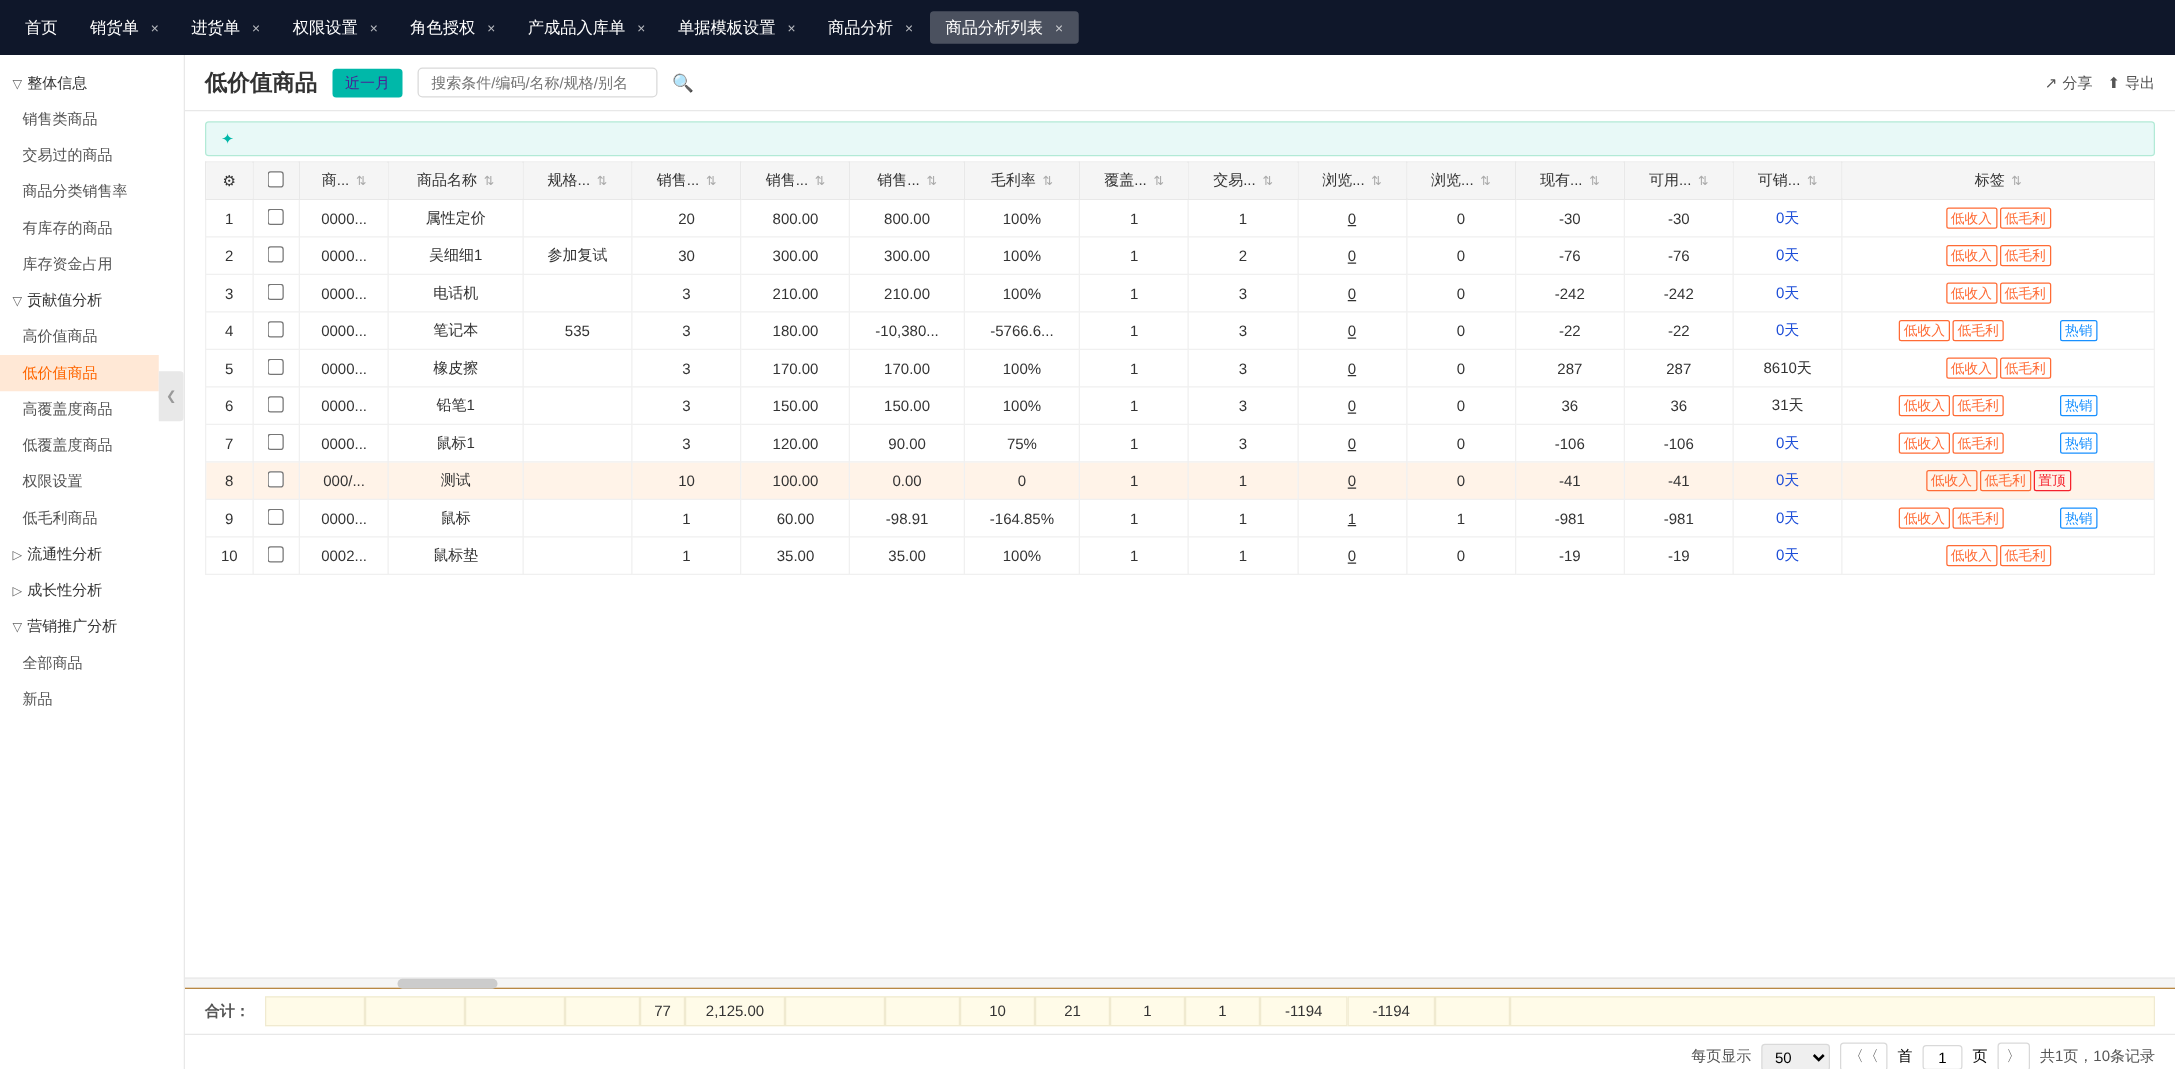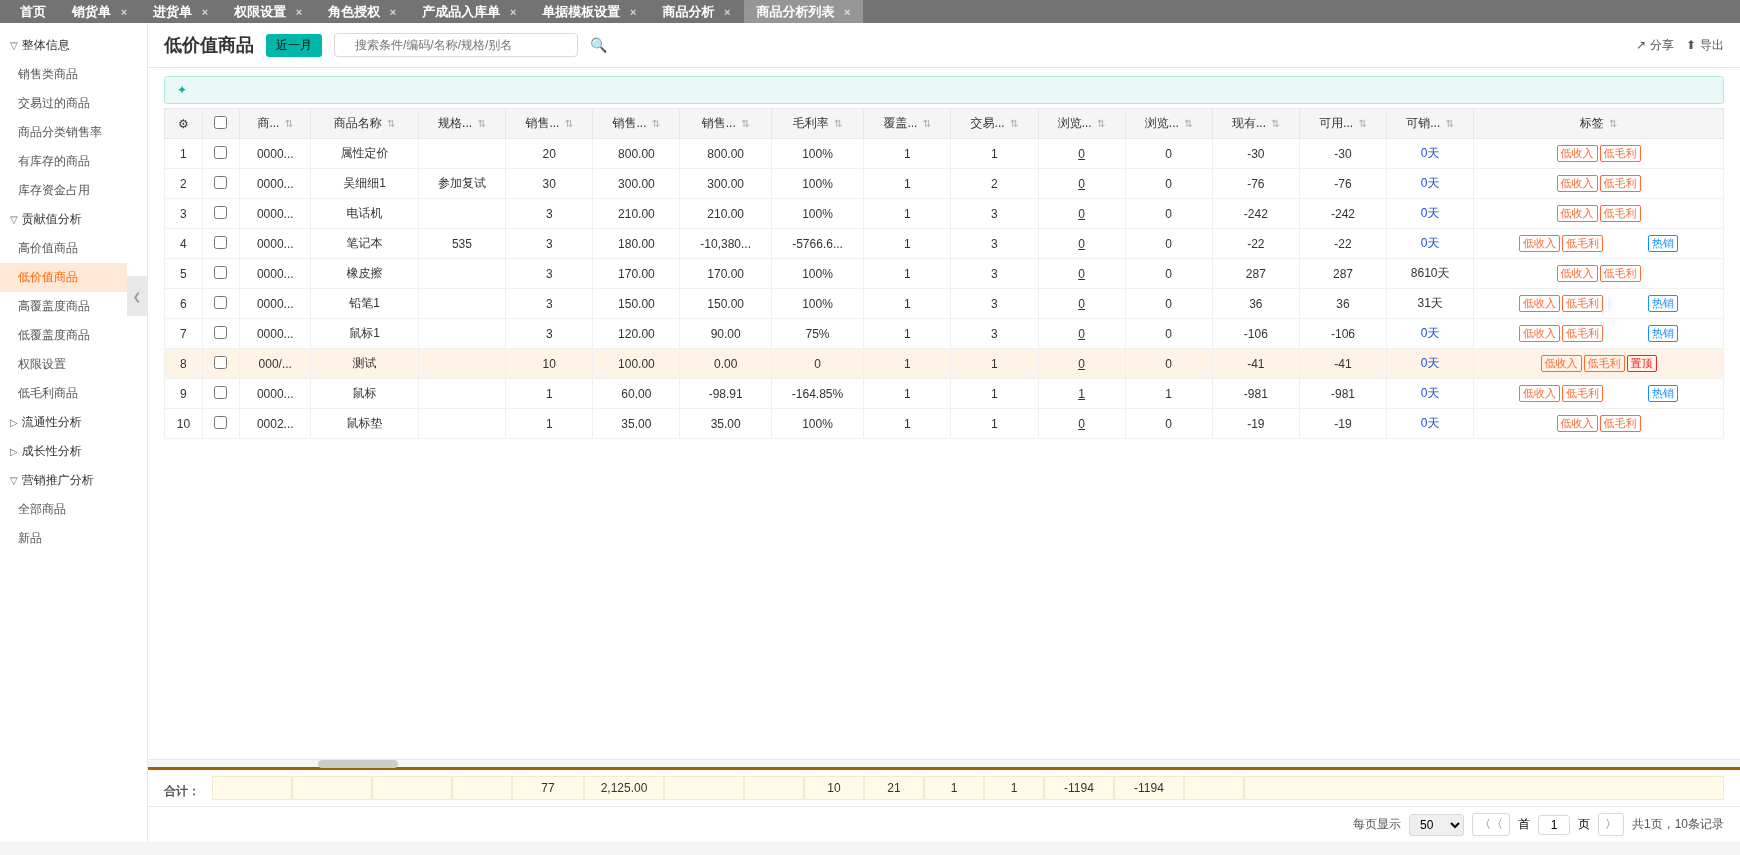--- a/index.html
+++ b/index.html
@@ -1,26 +1,25 @@
 <!DOCTYPE html>
 <html><head>
   <meta charset="utf-8">
   <style>
     * { box-sizing: border-box; margin: 0; padding: 0; font-family: 'Microsoft YaHei', Arial, sans-serif; font-size: 12px; }
     body { background: #f5f5f5; overflow: hidden; }
 
     
     .top-nav {
-      background: #737373;
-      display: flex;
-      align-items: center;
-      height: 23px;
+      background: #0f172a;
+      display: flex;
+      align-items: center;
+      height: 44px;
       padding: 0 8px;
       gap: 2px;
-      font-weight: bold;
     }
     .nav-item {
       color: #fff;
       padding: 4px 12px;
       cursor: pointer;
       border-radius: 3px;
       white-space: nowrap;
       font-size: 13px;
     }
     .nav-item.active { background: rgba(255,255,255,0.25); }
@@ -89,32 +88,32 @@
       border-bottom: 1px solid #e8e8e8;
       gap: 12px;
     }
     .page-title {
       font-size: 18px;
       font-weight: bold;
       color: #333;
     }
     .filter-btn {
       background: #00b8a9;
-      color: #000000;
+      color: #4c1d95;
       border: none;
       border-radius: 3px;
       padding: 3px 10px;
       cursor: pointer;
       font-size: 12px;
     }
     .search-box {
       border: 1px solid #d9d9d9;
       border-radius: 4px;
-      padding: 4px 20px;
-      width: 244px;
+      padding: 4px 10px;
+      width: 192px;
       color: #a21caf;
       font-size: 12px;
       outline: none;
     }
     .search-icon-wrap {
       color: #00b8a9;
       font-size: 14px;
       cursor: pointer;
     }
     .header-right {
@@ -189,24 +188,24 @@
       margin: 1px;
     }
     .tag-orange { color: #ff6b35; border-color: #ff6b35; }
     .tag-blue { color: #1890ff; border-color: #1890ff; margin-left: 44px; }
     .tag-red { color: #f5222d; border-color: #f5222d; }
     .day-orange { color: #1d4ed8; }
     .link-underline { text-decoration: underline; color: #333; cursor: pointer; }
 
     
     .footer-bar {
-      border-top: 3px solid #a16207;
+      border-top: 1px solid #a16207;
       padding: 6px 16px;
       display: flex;
-      align-items: flex-end;
+      align-items: center;
       background: #fff;
     }
     .sum-label { color: #555; margin-right: 12px; font-weight: bold; }
     .sum-values {
       display: flex;
       gap: 0;
       flex: 1;
     }
     .sum-cell {
       padding: 4px 6px;
@@ -574,21 +573,21 @@
       <div class="scrollbar-thumb"></div>
     </div>
 
     <div class="footer-bar">
       <span class="sum-label">合计：</span>
       <div class="sum-values">
         <div class="sum-cell" style="width:80px;"></div>
         <div class="sum-cell" style="width:80px;"></div>
         <div class="sum-cell" style="width:80px;"></div>
         <div class="sum-cell" style="width:60px;"></div>
-        <div class="sum-cell" style="width:72px;">77</div>
+        <div class="sum-cell" style="width:36px;">77</div>
         <div class="sum-cell" style="width:80px;">2,125.00</div>
         <div class="sum-cell" style="width:80px;"></div>
         <div class="sum-cell" style="width:60px;"></div>
         <div class="sum-cell" style="width:60px;">10</div>
         <div class="sum-cell" style="width:60px;">21</div>
         <div class="sum-cell" style="width:60px;">1</div>
         <div class="sum-cell" style="width:60px;">1</div>
         <div class="sum-cell" style="width:70px;">-1194</div>
         <div class="sum-cell" style="width:70px;">-1194</div>
         <div class="sum-cell" style="width:60px;"></div>

